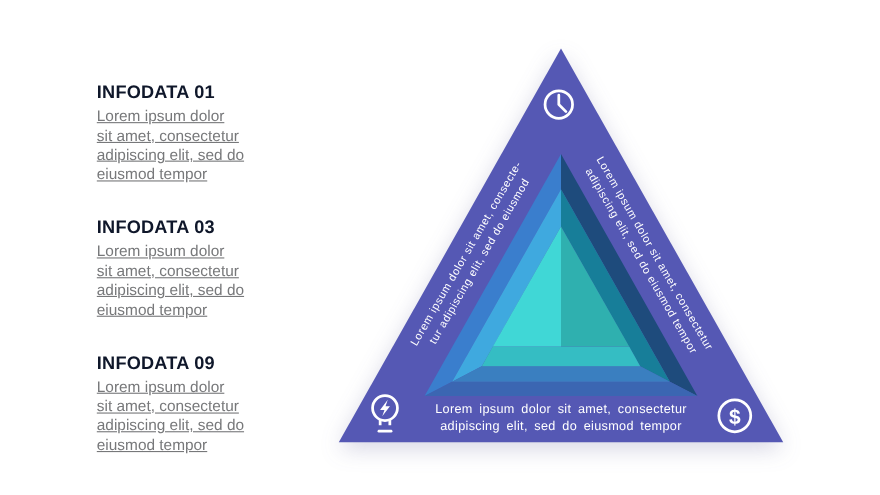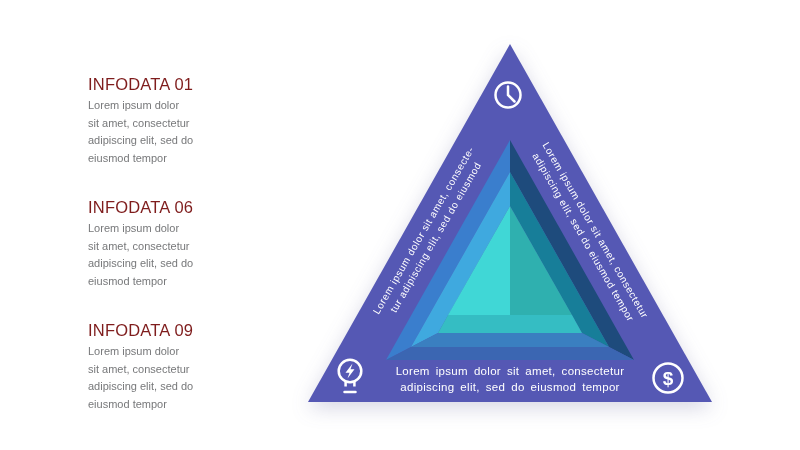--- a/index.html
+++ b/index.html
@@ -2,22 +2,22 @@
 <html><head>
 <meta charset="utf-8">
 <style>
   html,body{margin:0;padding:0;}
   body{
     width:800px;height:450px;background:#ffffff;position:relative;overflow:hidden;
     font-family:"Liberation Sans","DejaVu Sans",sans-serif;
   }
   .info-col{position:absolute;left:88px;top:74px;width:195px;}
   .info-block{margin-bottom:30px;}
-  .info-title{font-size:16.5px;font-weight:normal;color:#7f1d1d;line-height:20px;margin-bottom:3px;letter-spacing:.2px;}
-  .info-line{font-size:11px;color:#77787a;line-height:17.5px;}
+  .info-title{font-size:16.5px;font-weight:bold;color:#0f172a;line-height:20px;margin-bottom:3px;letter-spacing:.2px;}
+  .info-line{font-size:14px;color:#77787a;line-height:17.5px;text-decoration:underline;}
   .pyramid-svg{position:absolute;left:0;top:0;}
   .pyramid-shadow{filter:drop-shadow(0 6px 10px rgba(70,70,130,0.22));}
   .edge-text{font-size:10px;fill:#ffffff;letter-spacing:.6px;}
   .edge-text text{text-anchor:middle;}
   .bottom-text{font-size:11.5px;fill:#ffffff;text-anchor:middle;word-spacing:2.5px;letter-spacing:.3px;}
   .icon-stroke{fill:none;stroke:#ffffff;stroke-width:2.5;}
   .dollar-glyph{font-size:19px;font-weight:bold;fill:#ffffff;text-anchor:middle;}
 </style>
 </head>
 <body>
@@ -26,21 +26,21 @@
 
   <div class="info-block">
     <div class="info-title">INFODATA 01</div>
     <div class="info-line">Lorem ipsum dolor</div>
     <div class="info-line">sit amet, consectetur</div>
     <div class="info-line">adipiscing elit, sed do</div>
     <div class="info-line">eiusmod tempor</div>
   </div>
 
   <div class="info-block">
-    <div class="info-title">INFODATA 06</div>
+    <div class="info-title">INFODATA 03</div>
     <div class="info-line">Lorem ipsum dolor</div>
     <div class="info-line">sit amet, consectetur</div>
     <div class="info-line">adipiscing elit, sed do</div>
     <div class="info-line">eiusmod tempor</div>
   </div>
 
   <div class="info-block">
     <div class="info-title">INFODATA 09</div>
     <div class="info-line">Lorem ipsum dolor</div>
     <div class="info-line">sit amet, consectetur</div>

